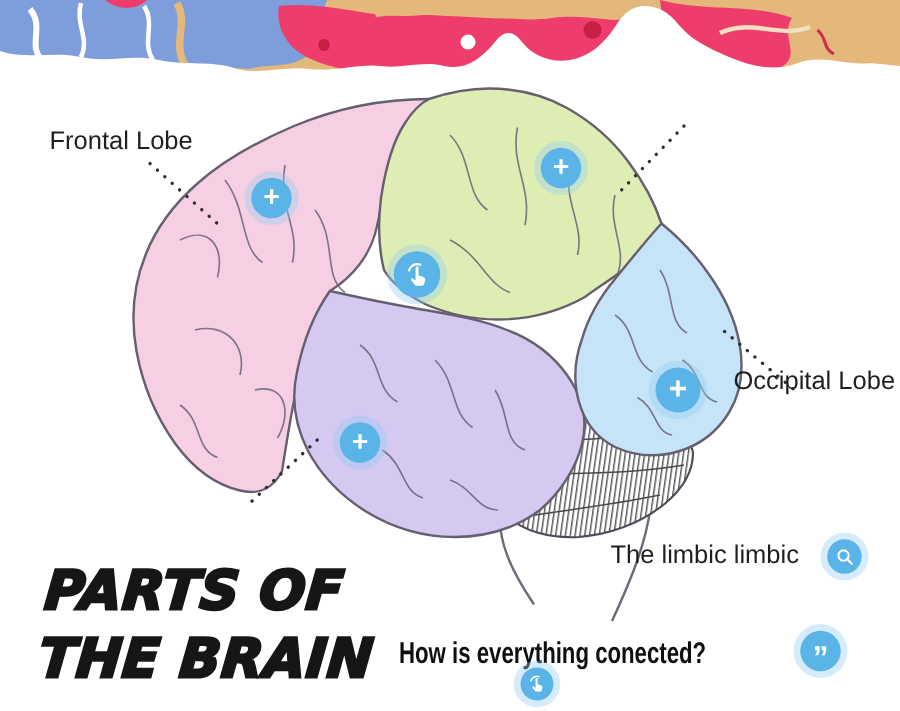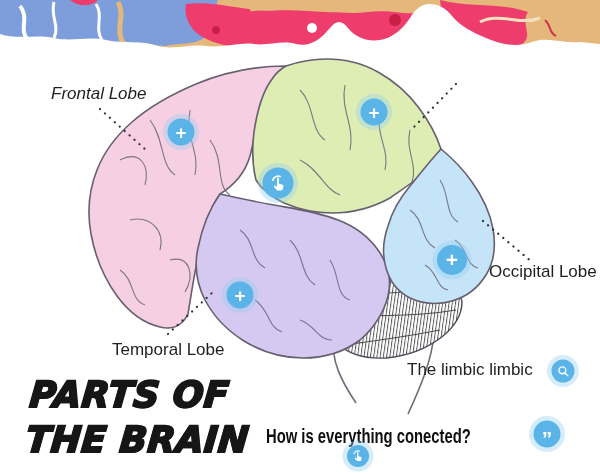--- a/index.html
+++ b/index.html
@@ -2,23 +2,23 @@
 <html><head>
 <meta charset="utf-8">
 <style>
   html,body{margin:0;padding:0;background:#fff;}
   .stage{position:relative;width:600px;height:474px;background:#ffffff;overflow:hidden;
          font-family:"Liberation Sans",sans-serif;}
   svg{display:block;}
   .banner{position:absolute;left:0;top:0;width:600px;height:55px;}
   .brain-svg{position:absolute;left:0;top:0;width:600px;height:474px;pointer-events:none;}
   .label{position:absolute;color:#1f1f1f;font-size:17px;white-space:nowrap;}
-  .label-frontal{left:51px;top:84px;font-style:italic;}
+  .label-frontal{left:33px;top:84px;}
   .label-parietal{left:409px;top:60px;}
-  .label-occipital{left:489px;top:262px;}
+  .label-occipital{left:489px;top:244px;}
   .label-temporal{left:112px;top:340px;}
   .label-limbic{left:407px;top:360px;}
   .title{position:absolute;left:28px;top:372px;color:#161616;
          font-family:"DejaVu Sans",sans-serif;font-style:italic;font-weight:bold;
          font-size:36px;line-height:45px;letter-spacing:0.5px;transform:skewX(-5deg);
          -webkit-text-stroke:2px #161616;
          text-shadow:0.6px 0 #161616,-0.6px 0 #161616,0 0.6px #161616;}
   .question{position:absolute;left:266px;top:425px;color:#0f0f0f;font-weight:bold;
             font-size:20px;transform:scaleX(0.74);transform-origin:0 50%;white-space:nowrap;}
   .hotspot-layer{position:absolute;inset:0;}
@@ -153,21 +153,20 @@
     <g stroke="#2f2f2f" stroke-width="2.2" stroke-linecap="round" fill="none" stroke-dasharray="0.1 6.5">
       <path d="M100,109 L146,150"></path>
       <path d="M456,84 L414,127"></path>
       <path d="M483,221 L532,262"></path>
       <path d="M168,334 L214,291"></path>
     </g>
   </svg>
 
   <div class="label label-frontal">Frontal Lobe</div>
   <div class="label label-occipital">Occipital Lobe</div>
-  <div class="label label-temporal">Temporal Lobe</div>
   <div class="label label-limbic">The limbic limbic</div>
 
   <div class="title">
     <div>PARTS OF</div>
     <div>THE BRAIN</div>
   </div>
 
   <div class="question">How is everything conected?</div>
 
   <div class="hotspot-layer">

